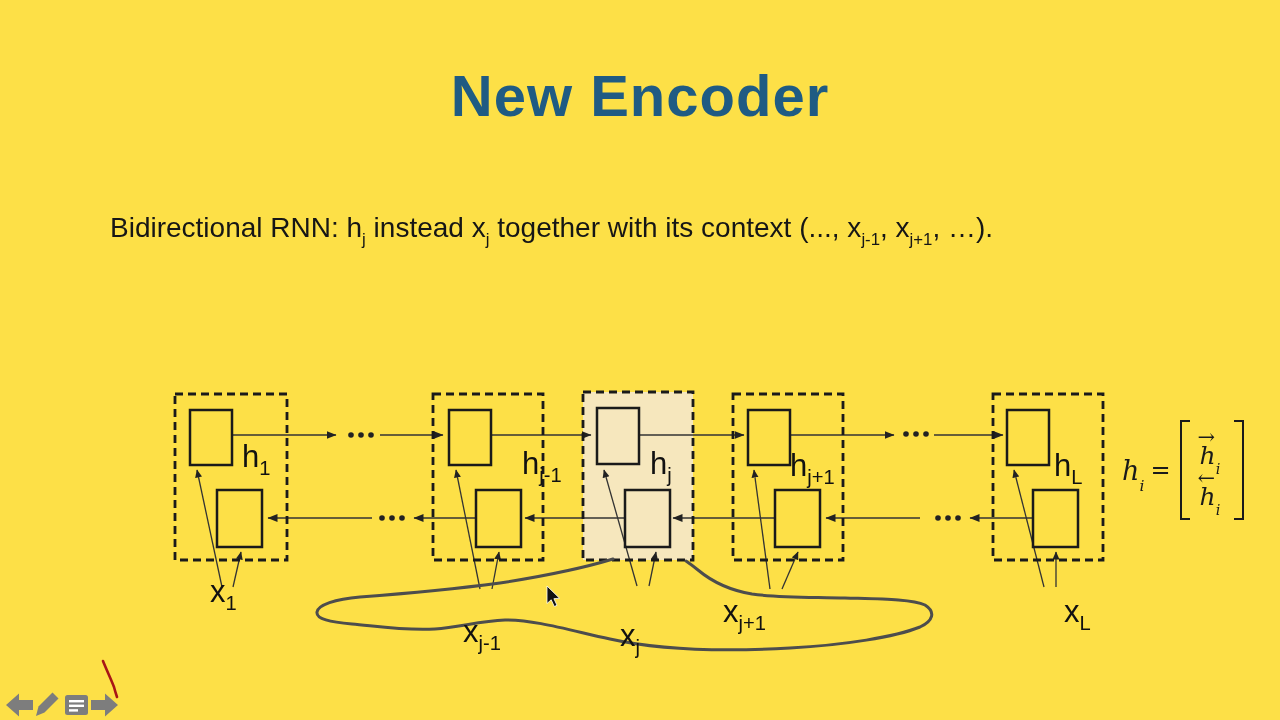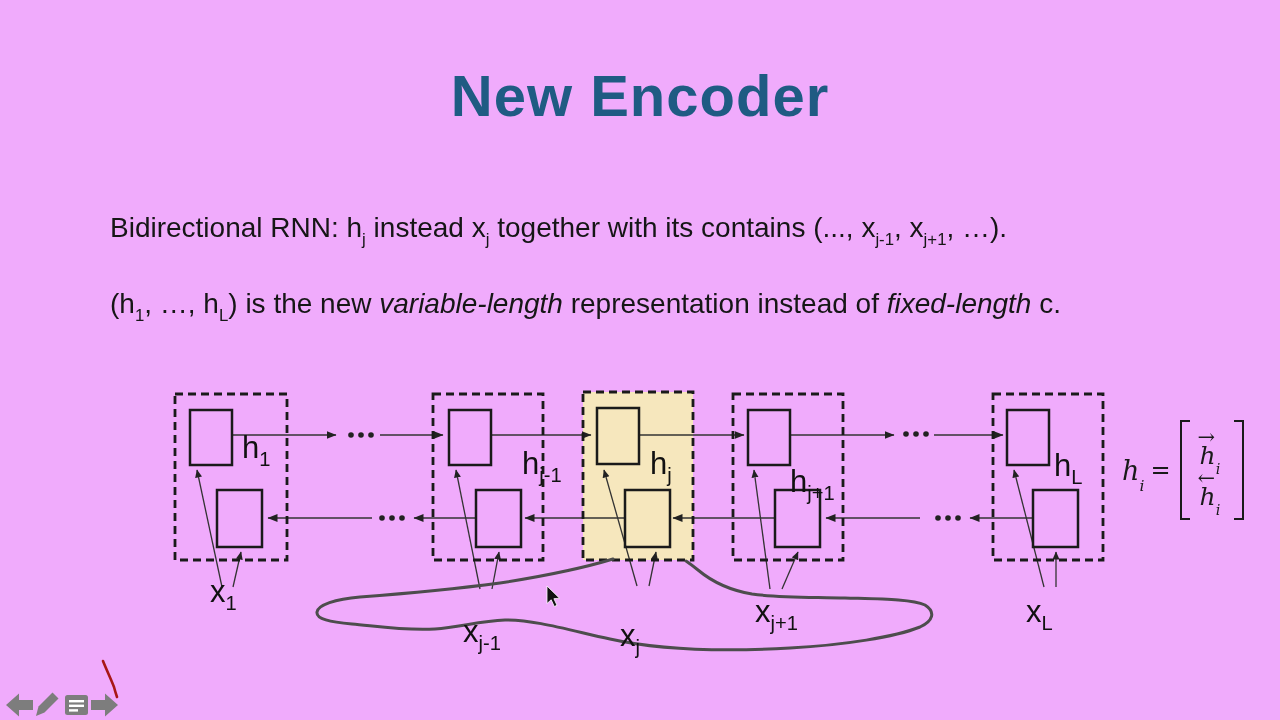--- a/index.html
+++ b/index.html
@@ -1,16 +1,16 @@
 <!DOCTYPE html>
 <html><head>
 <meta charset="utf-8">
 <style>
   html,body{margin:0;padding:0;background:#ffffff;}
-  .stage{position:relative;width:1280px;height:720px;background:#f0abfc;overflow:hidden;
+  .stage{position:relative;width:1280px;height:720px;background:#fde047;overflow:hidden;
          font-family:"Liberation Sans",sans-serif;color:#1a1a1a;}
   .page-title{position:absolute;top:62px;left:0;width:1280px;text-align:center;
               font-size:58px;font-weight:700;letter-spacing:1px;}
   .t{position:absolute;left:110px;font-size:28px;white-space:nowrap;color:#161616;}
   .t sub{font-size:0.60em;line-height:0;position:relative;top:0.45em;vertical-align:baseline;}
   .t i{font-style:italic;}
   .line1{top:212px;}
   .line2{top:288px;}
   .diagram-svg{position:absolute;left:0;top:0;}
   .dlabel{position:absolute;font-size:31px;line-height:1;color:#111;white-space:nowrap;}
@@ -29,22 +29,21 @@
   .farrow{position:absolute;top:-3px;left:0;font-style:normal;font-size:21px;letter-spacing:-1px;}
   .cursor-svg{position:absolute;left:0;top:0;pointer-events:none;}
 </style>
 </head>
 <body>
 
 <div class="stage">
 
   <div class="page-title" style="color: rgb(31, 91, 131);">New Encoder</div>
 
-  <div class="t line1"><span>Bidirectional RNN: h</span><sub>j</sub><span> instead x</span><sub>j</sub><span> together with its contains (..., x</span><sub>j-1</sub><span>, x</span><sub>j+1</sub><span>, …).</span></div>
-  <div class="t line2"><span>(h</span><sub>1</sub><span>, …, h</span><sub>L</sub><span>) is the new </span><i>variable-length</i><span> representation instead of </span><i>fixed-length</i><span> c.</span></div>
+  <div class="t line1"><span>Bidirectional RNN: h</span><sub>j</sub><span> instead x</span><sub>j</sub><span> together with its context (..., x</span><sub>j-1</sub><span>, x</span><sub>j+1</sub><span>, …).</span></div>
 
   <svg class="diagram-svg" width="1280" height="720" viewBox="0 0 1280 720">
     <defs>
       <marker id="ah" markerUnits="userSpaceOnUse" markerWidth="11" markerHeight="9" refX="9.5" refY="4" orient="auto">
           <path d="M0 0 L10 4 L0 8 Z" fill="#222"></path>
         </marker>
       <marker id="ahs" markerUnits="userSpaceOnUse" markerWidth="9" markerHeight="8" refX="7.5" refY="3.5" orient="auto">
           <path d="M0 0 L8 3.5 L0 7 Z" fill="#222"></path>
         </marker>
     </defs>
@@ -142,31 +141,31 @@
       <g>
         <rect x="65" y="695" width="23" height="20" rx="2.5" fill="#7d7d7d"></rect>
         <rect x="69" y="700" width="15" height="2.4" fill="#ffffff"></rect>
         <rect x="69" y="704.6" width="15" height="2.4" fill="#ffffff"></rect>
         <rect x="69" y="709.2" width="9" height="2.4" fill="#ffffff"></rect>
       </g>
       <path d="M118 705 L105 693.5 L105 700 L91 700 L91 710 L105 710 L105 716.5 Z" fill="#7d7d7d"></path>
     </g>
   </svg>
 
-  <div class="dlabel" style="left:242px;top:432px"><span>h</span><sub>1</sub></div>
+  <div class="dlabel" style="left:242px;top:441px"><span>h</span><sub>1</sub></div>
   <div class="dlabel" style="left:522px;top:448px"><span>h</span><sub>j-1</sub></div>
   <div class="dlabel" style="left:650px;top:448px"><span>h</span><sub>j</sub></div>
-  <div class="dlabel" style="left:790px;top:466px"><span>h</span><sub>j+1</sub></div>
+  <div class="dlabel" style="left:790px;top:450px"><span>h</span><sub>j+1</sub></div>
   <div class="dlabel" style="left:1054px;top:450px"><span>h</span><sub>L</sub></div>
 
   <div class="dlabel" style="left:210px;top:576px"><span>x</span><sub>1</sub></div>
   <div class="dlabel" style="left:463px;top:616px"><span>x</span><sub>j-1</sub></div>
   <div class="dlabel" style="left:620px;top:620px"><span>x</span><sub>j</sub></div>
-  <div class="dlabel" style="left:755px;top:596px"><span>x</span><sub>j+1</sub></div>
-  <div class="dlabel" style="left:1026px;top:596px"><span>x</span><sub>L</sub></div>
+  <div class="dlabel" style="left:723px;top:596px"><span>x</span><sub>j+1</sub></div>
+  <div class="dlabel" style="left:1064px;top:596px"><span>x</span><sub>L</sub></div>
 
   <div class="formula">
     <span class="flhs"><span>h</span><sub>i</sub></span>
     <span class="feq">=</span>
     <span class="fbracket fbl"></span>
     <span class="fstack">
       <span class="frow"><span class="farrow">→</span><span>h</span><sub>i</sub></span>
       <span class="frow"><span class="farrow">←</span><span>h</span><sub>i</sub></span>
     </span>
     <span class="fbracket fbr"></span>

